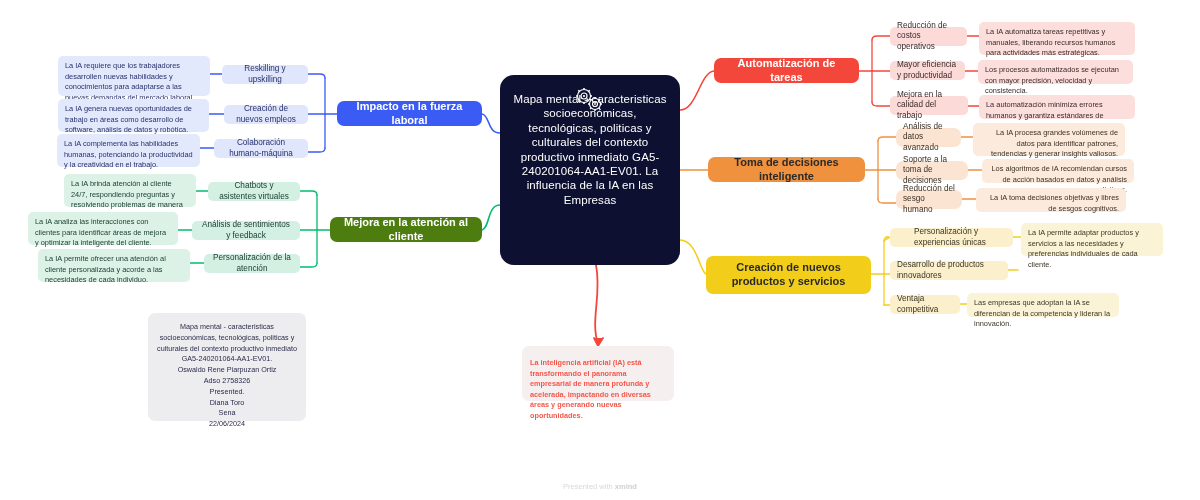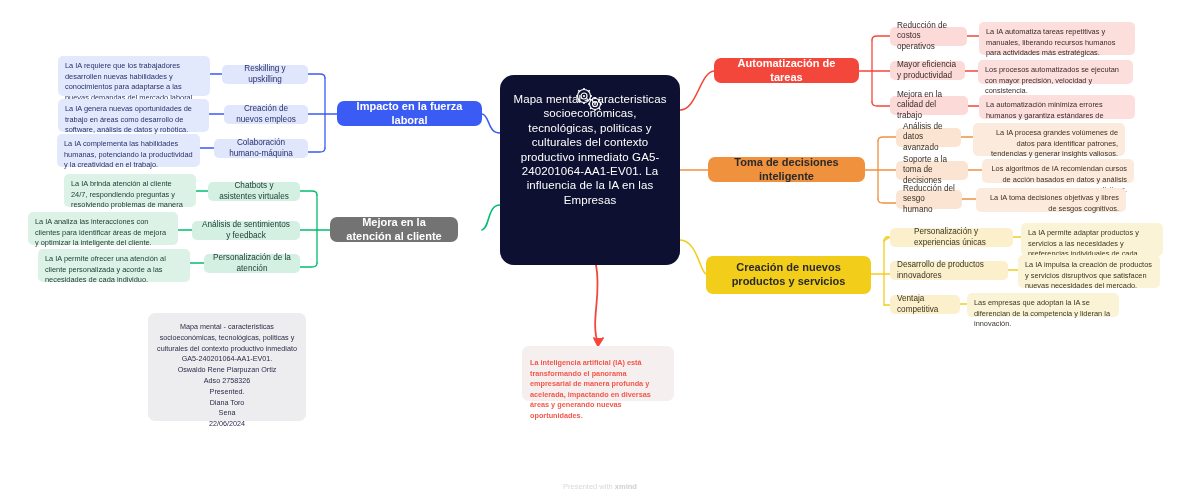--- a/index.html
+++ b/index.html
@@ -31,41 +31,41 @@
   .main {
     color: #2a2a2a; font-weight: 700; font-size: 11px;
     display: flex; align-items: center; justify-content: center;
     text-align: center; padding: 5px 10px;
   }
 
   #m-red     { left: 714px; top: 58px;  width: 145px; height: 25px; background: #F4473B; color:#fff; }
   #m-orange  { left: 708px; top: 157px; width: 157px; height: 25px; background: #F0913E; }
   #m-yellow  { left: 706px; top: 256px; width: 165px; height: 38px; background: #F2CE1B; }
   #m-blue    { left: 337px; top: 101px; width: 145px; height: 25px; background: #3B5BF5; color:#fff; }
-  #m-green   { left: 330px; top: 217px; width: 128px; height: 25px; background: #737373; color:#fff; }
+  #m-green   { left: 330px; top: 217px; width: 152px; height: 25px; background: #4d7c0f; color:#fff; }
 
   
   .sub {
     font-size: 8.2px; padding: 4px 7px;
     display: flex; align-items: center;
     border-radius: 5px;
   }
   .sub.center { justify-content: center; text-align: center; }
 
   
   .leaf {
     font-size: 7.4px; padding: 5px 7px; border-radius: 5px;
     line-height: 1.45;
   }
 
   
   .c-red-sub  { background: #FBDAD8; color: #3a2a2a; }
   .c-red-leaf { background: #FCDEDC; color: #3a2a2a; }
   
-  .c-org-sub  { background: #FBE5D2; color: #3a2f24; }
+  .c-org-sub  { background: #FBE5D2; color: #3a2f24; border-radius: 7px; }
   .c-org-leaf { background: #FCEBDC; color: #3a2f24; text-align: right; }
   
   .c-yel-sub  { background: #FBF0CB; color: #3a3524; }
   .c-yel-leaf { background: #FBF3D6; color: #3a3524; }
   
   .c-blu-sub  { background: #E0E6FC; color: #26306b; }
   .c-blu-leaf { background: #E3E9FD; color: #26306b; }
   
   .c-grn-sub  { background: #D3F0E2; color: #1d4034; }
   .c-grn-leaf { background: #DCF2E6; color: #1d4034; }
@@ -216,21 +216,20 @@
   <div class="node sub c-org-sub" style="left:896px;top:161px;width:72px;height:19px;">Soporte a la toma de decisiones</div>
   <div class="node leaf c-org-leaf" style="left:982px;top:159px;width:152px;height:24px;">Los algoritmos de IA recomiendan cursos de acción basados en datos y análisis predictivos.</div>
 
   <div class="node sub c-org-sub" style="left:896px;top:190px;width:66px;height:19px;">Reducción del sesgo humano</div>
   <div class="node leaf c-org-leaf" style="left:976px;top:188px;width:150px;height:24px;">La IA toma decisiones objetivas y libres de sesgos cognitivos.</div>
 
   <div class="node sub c-yel-sub" style="left:890px;top:228px;width:123px;height:19px;padding-left:24px;">Personalización y experiencias únicas</div>
   <div class="node leaf c-yel-leaf" style="left:1021px;top:223px;width:142px;height:33px;">La IA permite adaptar productos y servicios a las necesidades y preferencias individuales de cada cliente.</div>
 
   <div class="node sub c-yel-sub" style="left:890px;top:261px;width:118px;height:19px;">Desarrollo de productos innovadores</div>
-  <div class="node leaf c-yel-leaf" style="left:1018px;top:255px;width:142px;height:33px;">La IA impulsa la creación de productos y servicios disruptivos que satisfacen nuevas necesidades del mercado.</div>
 
   <div class="node sub c-yel-sub" style="left:890px;top:295px;width:70px;height:19px;">Ventaja competitiva</div>
   <div class="node leaf c-yel-leaf" style="left:967px;top:293px;width:152px;height:24px;">Las empresas que adoptan la IA se diferencian de la competencia y lideran la innovación.</div>
 
   <div class="node sub c-blu-sub center" style="left:222px;top:65px;width:86px;height:19px;">Reskilling y upskilling</div>
   <div class="node leaf c-blu-leaf" style="left:58px;top:56px;width:152px;height:40px;">La IA requiere que los trabajadores desarrollen nuevas habilidades y conocimientos para adaptarse a las nuevas demandas del mercado laboral.</div>
 
   <div class="node sub c-blu-sub center" style="left:224px;top:105px;width:84px;height:19px;">Creación de nuevos empleos</div>
   <div class="node leaf c-blu-leaf" style="left:58px;top:99px;width:151px;height:33px;">La IA genera nuevas oportunidades de trabajo en áreas como desarrollo de software, análisis de datos y robótica.</div>
 

